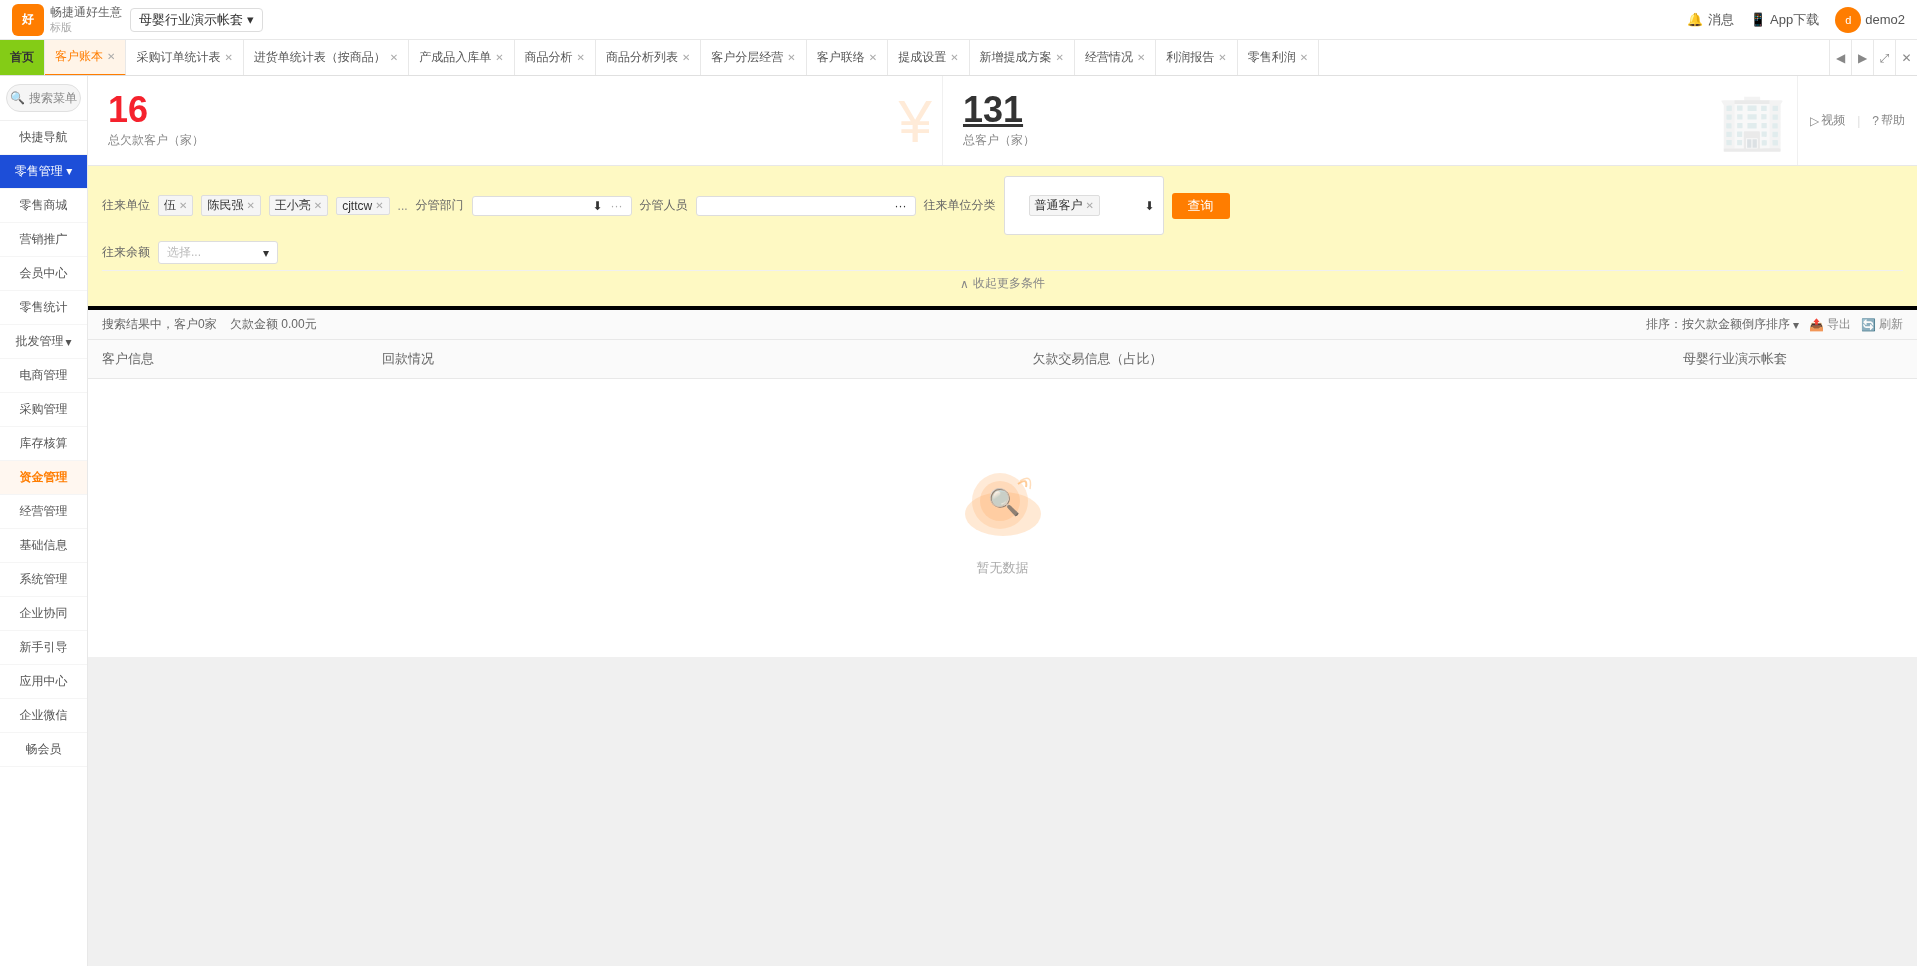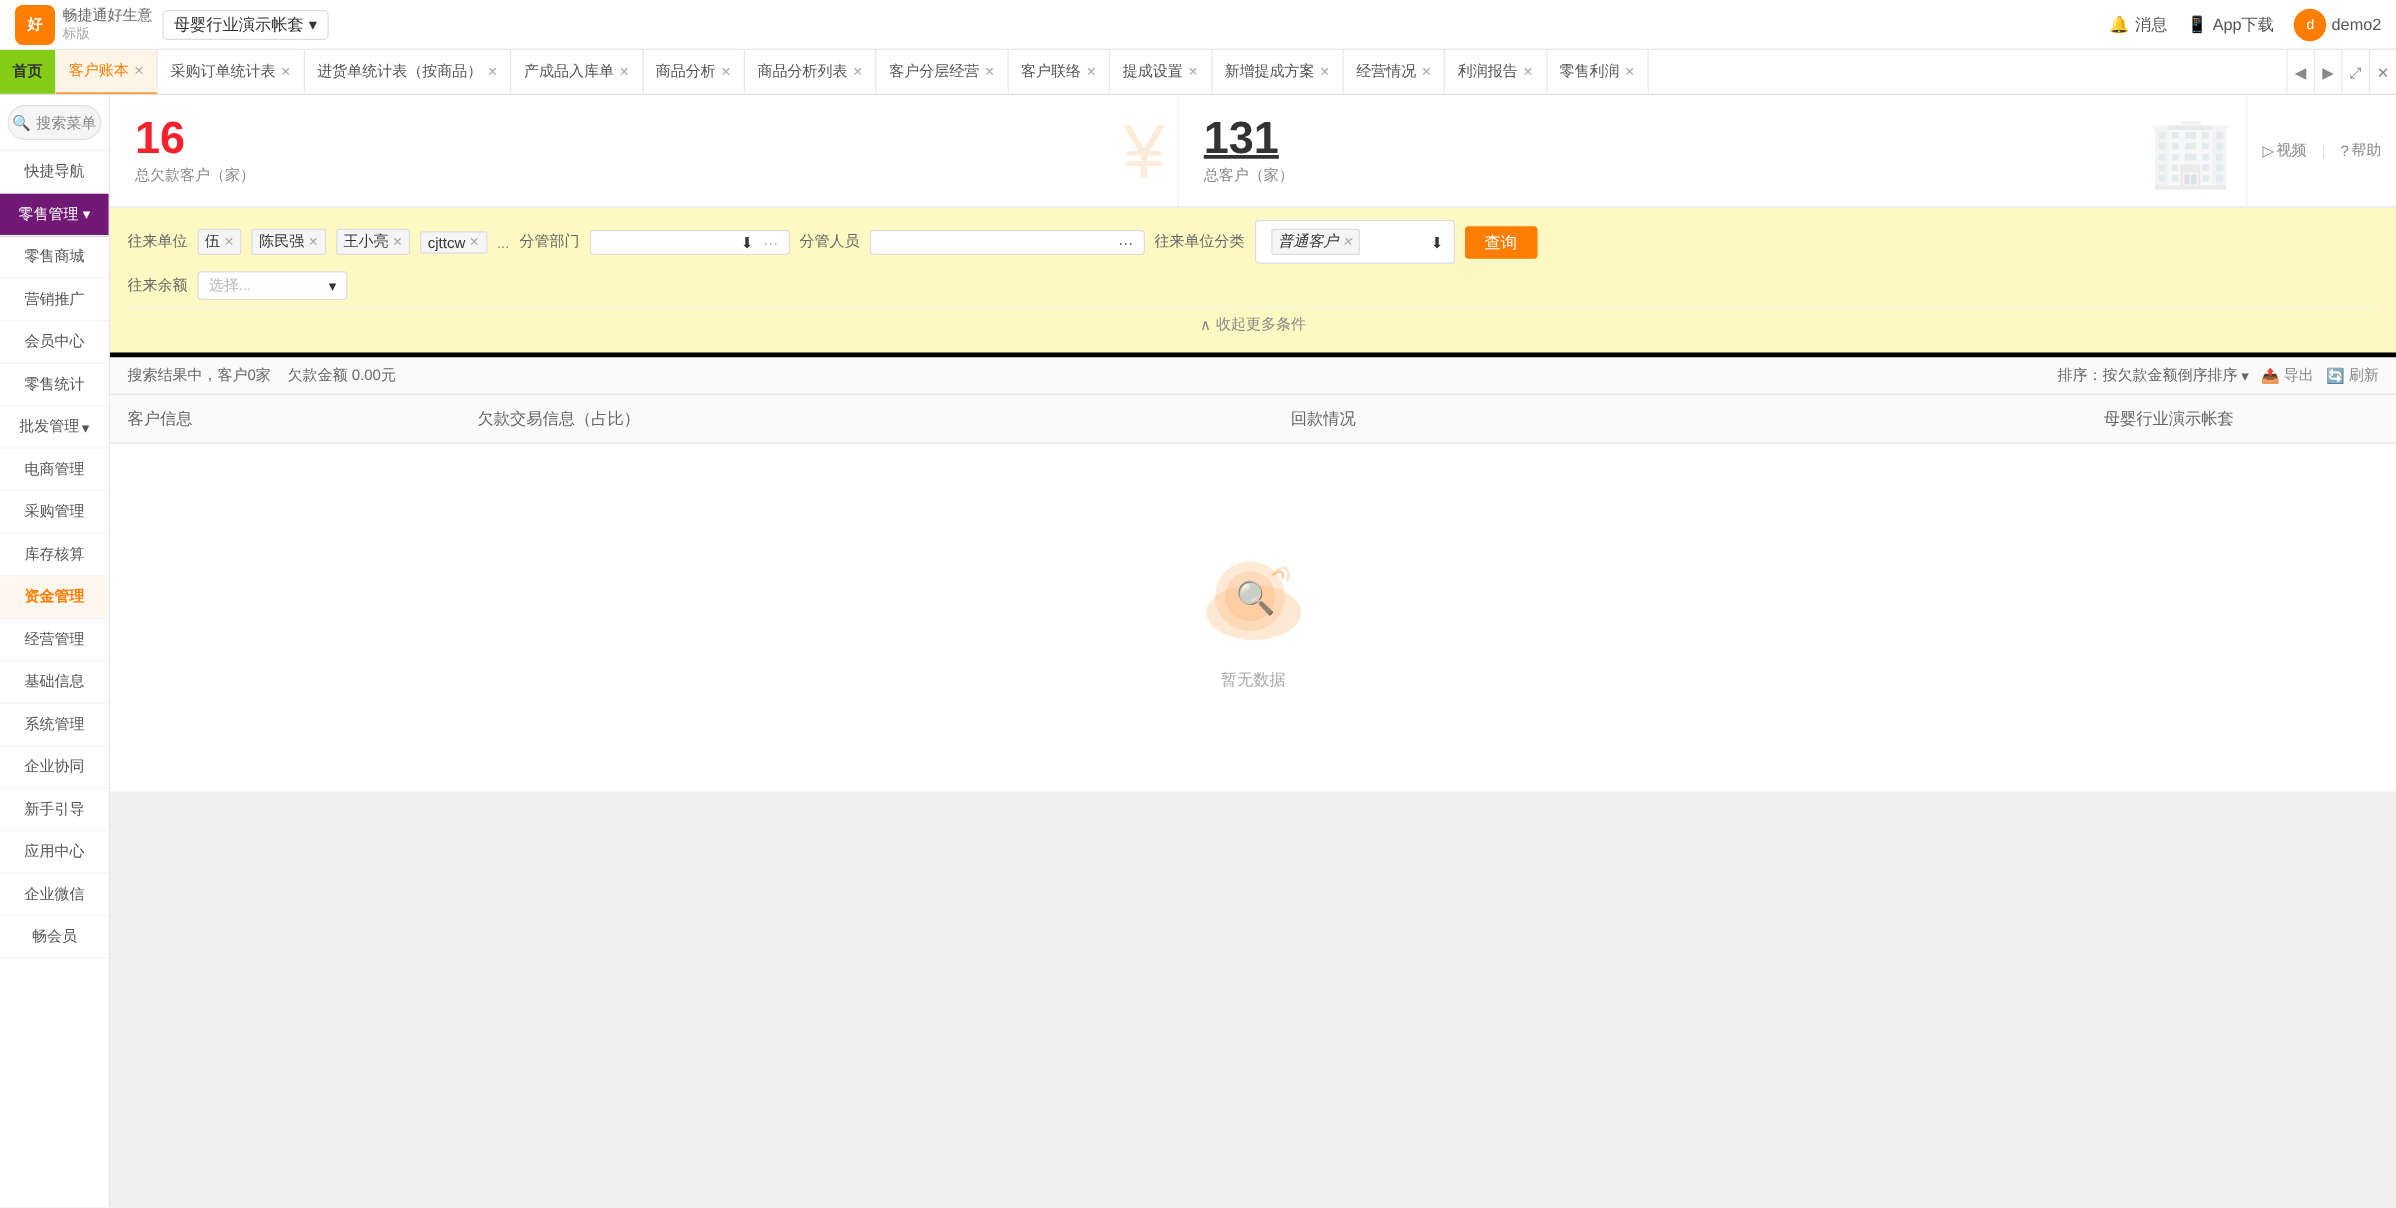--- a/index.html
+++ b/index.html
@@ -245,21 +245,21 @@
   <div class="sidebar">
     <div class="sidebar-search">
       <div class="sidebar-search-btn">
         <span>🔍</span>
         <span>搜索菜单</span>
       </div>
     </div>
     <div class="sidebar-nav-item">
       <span>快捷导航</span>
     </div>
-    <div class="sidebar-nav-item active" style="background:#701a75;color:#fff;">
+    <div class="sidebar-nav-item active" style="background:#1d4ed8;color:#fff;">
       <span>零售管理</span>
       <span>▾</span>
     </div>
     <div class="sidebar-nav-item">
       <span>零售商城</span>
     </div>
     <div class="sidebar-nav-item">
       <span>营销推广</span>
     </div>
     <div class="sidebar-nav-item">
@@ -365,21 +365,21 @@
         </div>
 
         <span class="filter-label">分管人员</span>
         <div class="filter-select filter-select-wide">
           <span class="filter-empty"></span>
           <span style="margin-left:auto;">···</span>
         </div>
 
         <span class="filter-label">往来单位分类</span>
         <div class="filter-select">
-          <div class="filter-tag" style="margin:4px;font-style:italic;">
+          <div class="filter-tag" style="margin:16px;">
             <span>普通客户</span>
             <span class="filter-tag-x">✕</span>
           </div>
           <span style="margin-left:auto;">⬇</span>
         </div>
 
         <button class="query-btn">查询</button>
       </div>
 
       <div class="filter-row">
@@ -414,22 +414,22 @@
         <div class="action-icon-btn">
           <span>🔄</span>
           <span>刷新</span>
         </div>
       </div>
     </div>
 
     <div class="table-container">
       <div class="table-header">
         <div>客户信息</div>
+        <div>回款情况</div>
         <div>欠款交易信息（占比）</div>
-        <div>回款情况</div>
         <div>母婴行业演示帐套</div>
       </div>
 
       <div class="table-empty">
         <div style="width:90px;height:90px;margin-bottom:10px;position:relative;">
           <svg width="90" height="90" viewBox="0 0 90 90" xmlns="http://www.w3.org/2000/svg">
             <ellipse cx="45" cy="55" rx="38" ry="22" fill="#ffd4aa" opacity="0.5"></ellipse>
             <circle cx="42" cy="42" r="28" fill="#ffb87a" opacity="0.3"></circle>
             <circle cx="42" cy="42" r="20" fill="#ff9944" opacity="0.2"></circle>
             <text x="30" y="52" font-size="26" fill="#ff9944" opacity="0.7">🔍</text>

